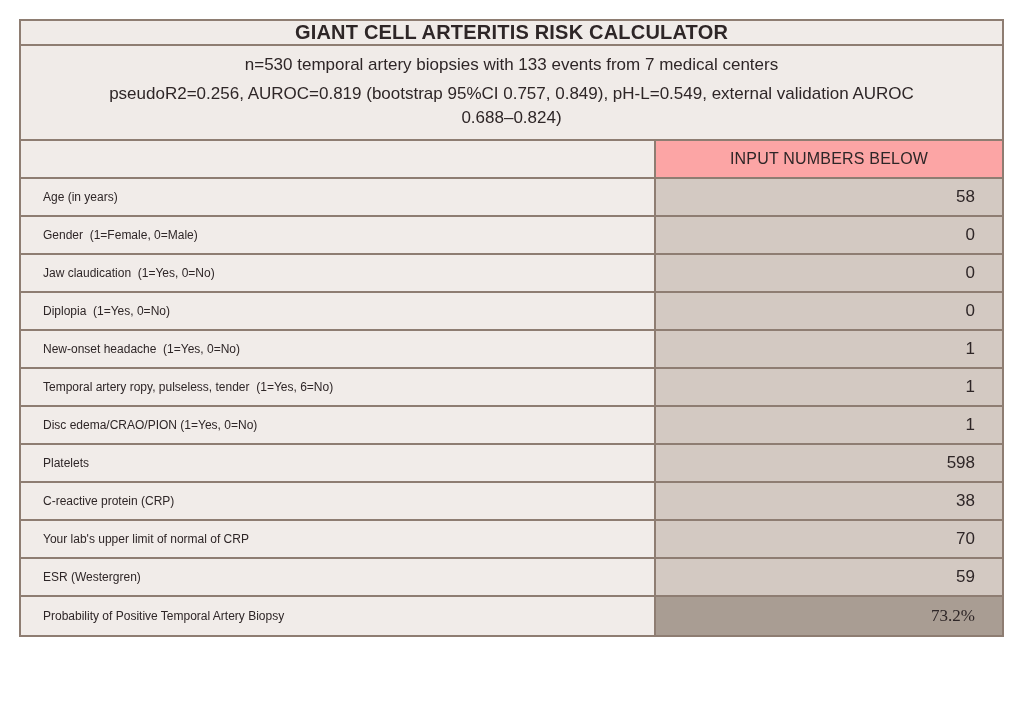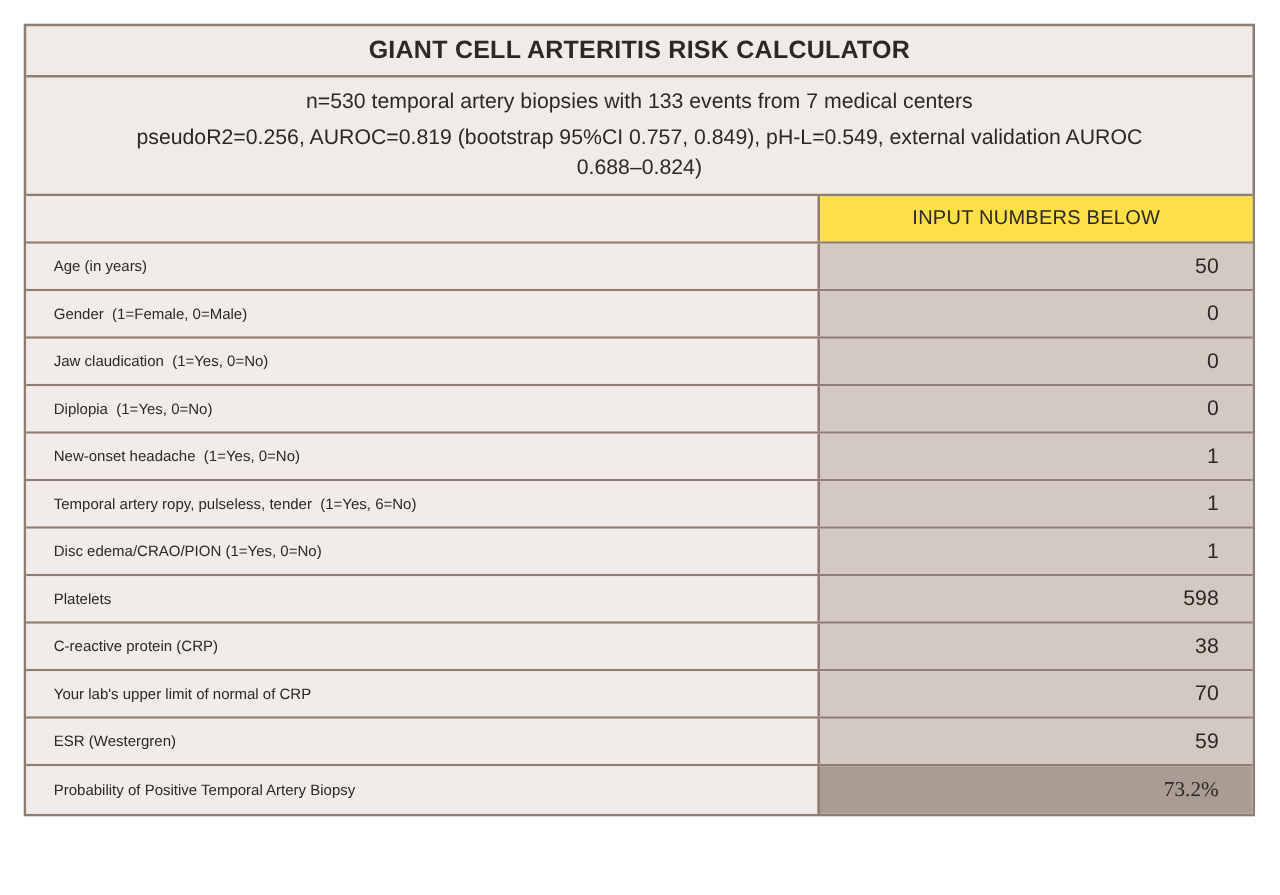--- a/index.html
+++ b/index.html
@@ -12,21 +12,21 @@
   }
   .calculator {
     position: absolute;
     left: 19px;
     top: 19px;
     width: 985px;
     border: 2px solid #8e7d72;
     background: #f0ebe8;
   }
   .title-bar {
-    height: 41px;
+    height: 25px;
     border-bottom: 2px solid #8e7d72;
     display: flex;
     align-items: center;
     justify-content: center;
     font-size: 20px;
     font-weight: 600;
     letter-spacing: 0.2px;
   }
   .info-section {
     padding: 7px 16px 9px;
@@ -66,21 +66,21 @@
     flex: 0 0 348px;
     border-left: 2px solid #8e7d72;
     background: #d3c9c2;
     display: flex;
     align-items: center;
     justify-content: flex-end;
     padding-right: 27px;
     font-size: 17px;
   }
   .header-row .cell-value {
-    background: #fde047;
+    background: #fca5a5;
     justify-content: center;
     padding-right: 0;
     font-size: 16px;
     letter-spacing: 0.2px;
   }
   .result-row .cell-value {
     background: #a99d93;
     font-family: Liberation Serif, serif;
   }
 </style>
@@ -96,21 +96,21 @@
     <p class="stats">pseudoR2=0.256, AUROC=0.819 (bootstrap 95%CI 0.757, 0.849), pH-L=0.549, external validation AUROC 0.688–0.824)</p>
   </div>
 
   <div class="tbl-row header-row">
     <div class="cell-label"></div>
     <div class="cell-value">INPUT NUMBERS BELOW</div>
   </div>
 
   <div class="tbl-row">
     <div class="cell-label">Age (in years)</div>
-    <div class="cell-value">50</div>
+    <div class="cell-value">58</div>
   </div>
 
   <div class="tbl-row">
     <div class="cell-label">Gender  (1=Female, 0=Male)</div>
     <div class="cell-value">0</div>
   </div>
 
   <div class="tbl-row">
     <div class="cell-label">Jaw claudication  (1=Yes, 0=No)</div>
     <div class="cell-value">0</div>

